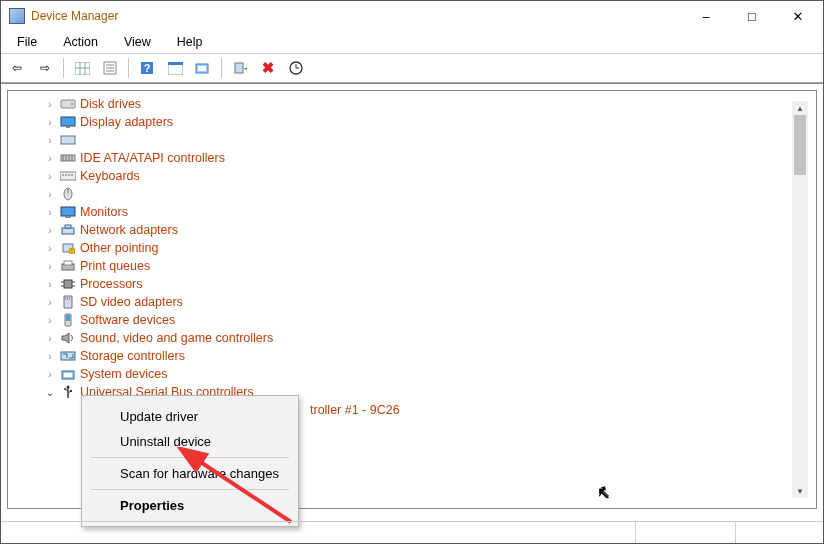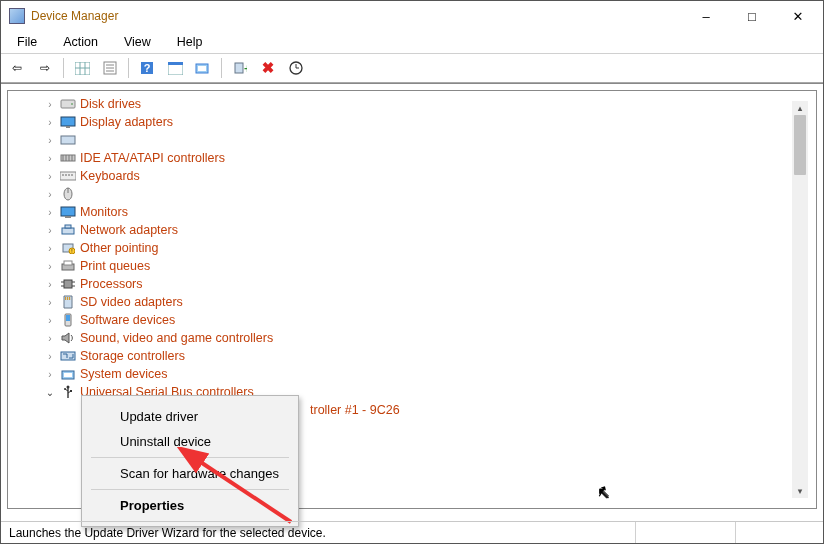--- a/index.html
+++ b/index.html
@@ -331,16 +331,15 @@
   </marker>
     </defs>
   <line x1="120" y1="75" x2="25" y2="12" stroke="#e33" stroke-width="4" marker-end="url(#ah)"></line>
 </svg>
 
 <span class="cursor">⭧</span>
 <span style="position:absolute; left:596px; top:482px; font-size:16px; pointer-events:none;">⇖</span>
 <span style="position:absolute; left:596px; top:482px; font-size:17px; pointer-events:none; color:#000;">↖</span>
 
 <div class="statusbar">
-  <span>Launches the Update Driver Wizard for the selected device.</span>
   <div class="cell2"></div>
   <div class="cell3"></div>
 </div>
 
 </body></html>

